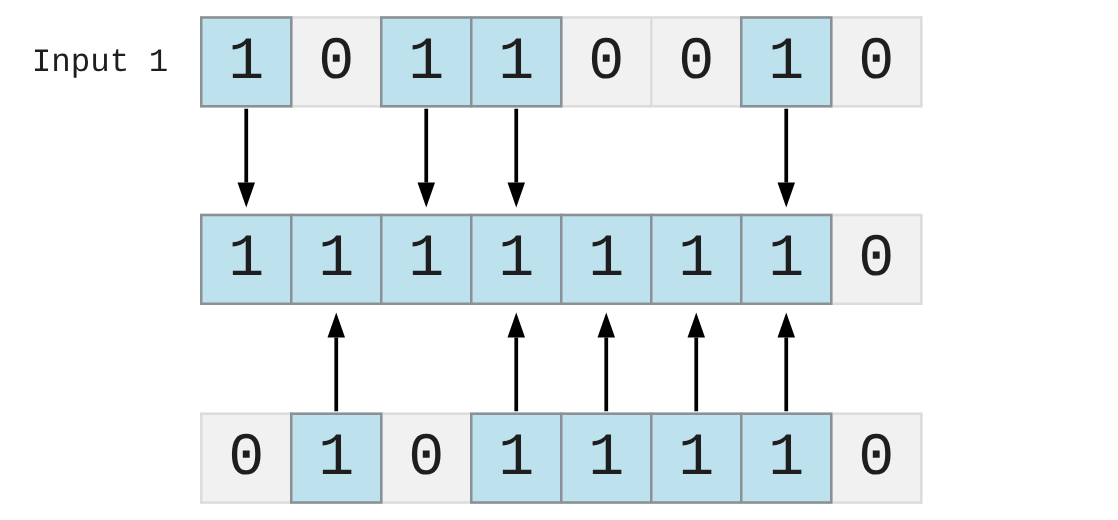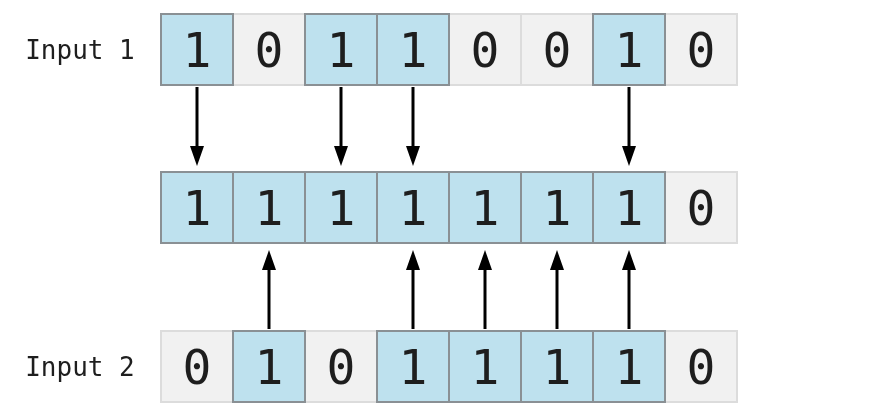--- a/index.html
+++ b/index.html
@@ -7,20 +7,21 @@
     padding: 0;
     background: #ffffff;
     font-family: "DejaVu Sans Mono", "Liberation Mono", monospace;
   }
   .canvas {
     position: relative;
     width: 864px;
     height: 416px;
     background: #ffffff;
     overflow: hidden;
+    font-family: Liberation Mono, monospace;
   }
   .row-label {
     position: absolute;
     height: 73px;
     display: flex;
     align-items: center;
     justify-content: center;
     font-size: 26px;
     color: var(--text-color, #1e1e1e);
     white-space: pre;
@@ -140,14 +141,13 @@
       <div class="bit-cell zero">0</div>
       <div class="bit-cell one">1</div>
       <div class="bit-cell zero">0</div>
       <div class="bit-cell one">1</div>
       <div class="bit-cell one">1</div>
       <div class="bit-cell one">1</div>
       <div class="bit-cell one">1</div>
       <div class="bit-cell zero">0</div>
     </div>
 
-  <div class="row-label" id="label-input2">Input 2</div>
 </div>
 
 </body></html>

